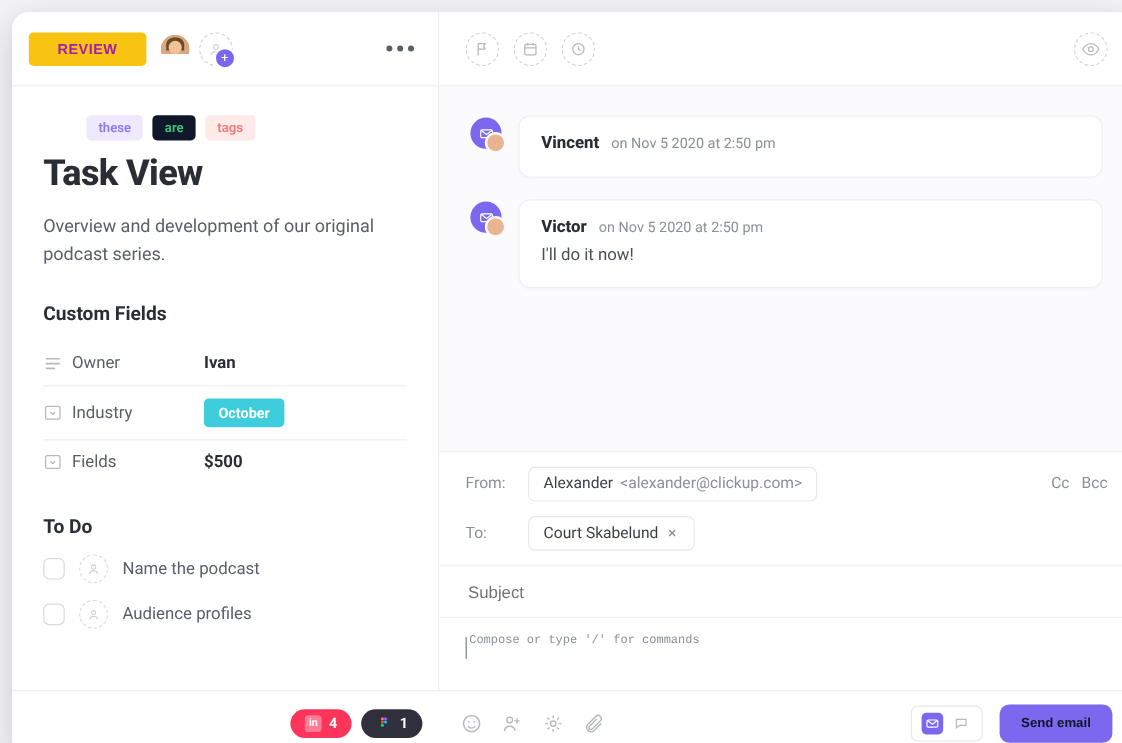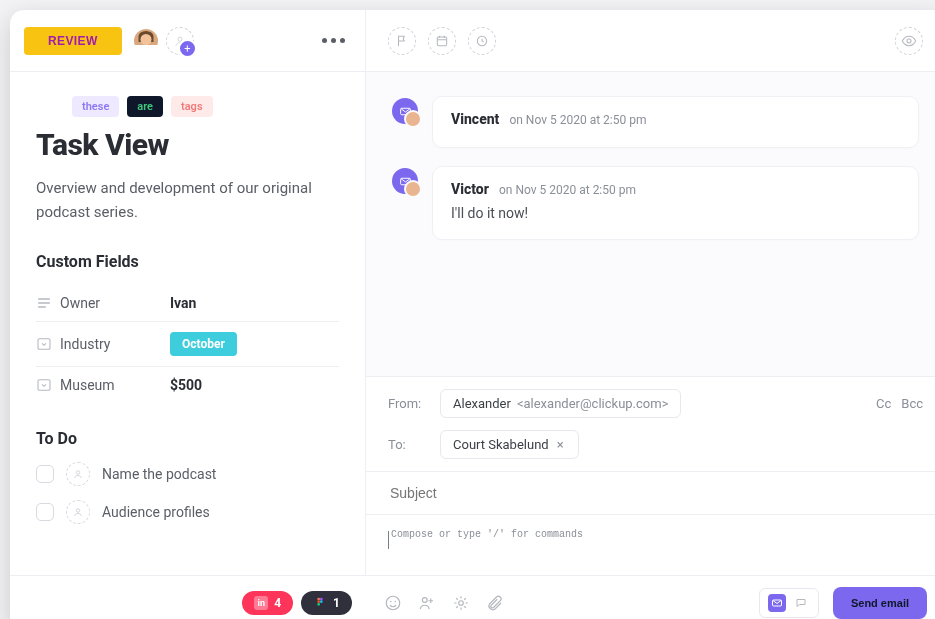--- a/index.html
+++ b/index.html
@@ -286,21 +286,21 @@
           <span class="field-label">Industry</span>
           <span class="chip-cyan">October</span>
         </div>
         <div class="field-row">
           <span class="field-ico">
             <svg width="16" height="16" viewBox="0 0 24 24">
                 <rect x="3" y="4" width="18" height="16" rx="2" fill="none" stroke="#b5b8bf" stroke-width="1.6"></rect>
                 <path d="M9 11l3 3 3-3" fill="none" stroke="#b5b8bf" stroke-width="1.6"></path>
               </svg>
           </span>
-          <span class="field-label">Museum</span>
+          <span class="field-label">Fields</span>
           <span class="field-val">$500</span>
         </div>
       </div>
 
       <h3 class="section">To Do</h3>
       <div class="todo-list">
         <div class="todo-item">
           <div class="check"></div>
           <div class="assignee-empty">
             <svg width="12" height="12" viewBox="0 0 24 24">

